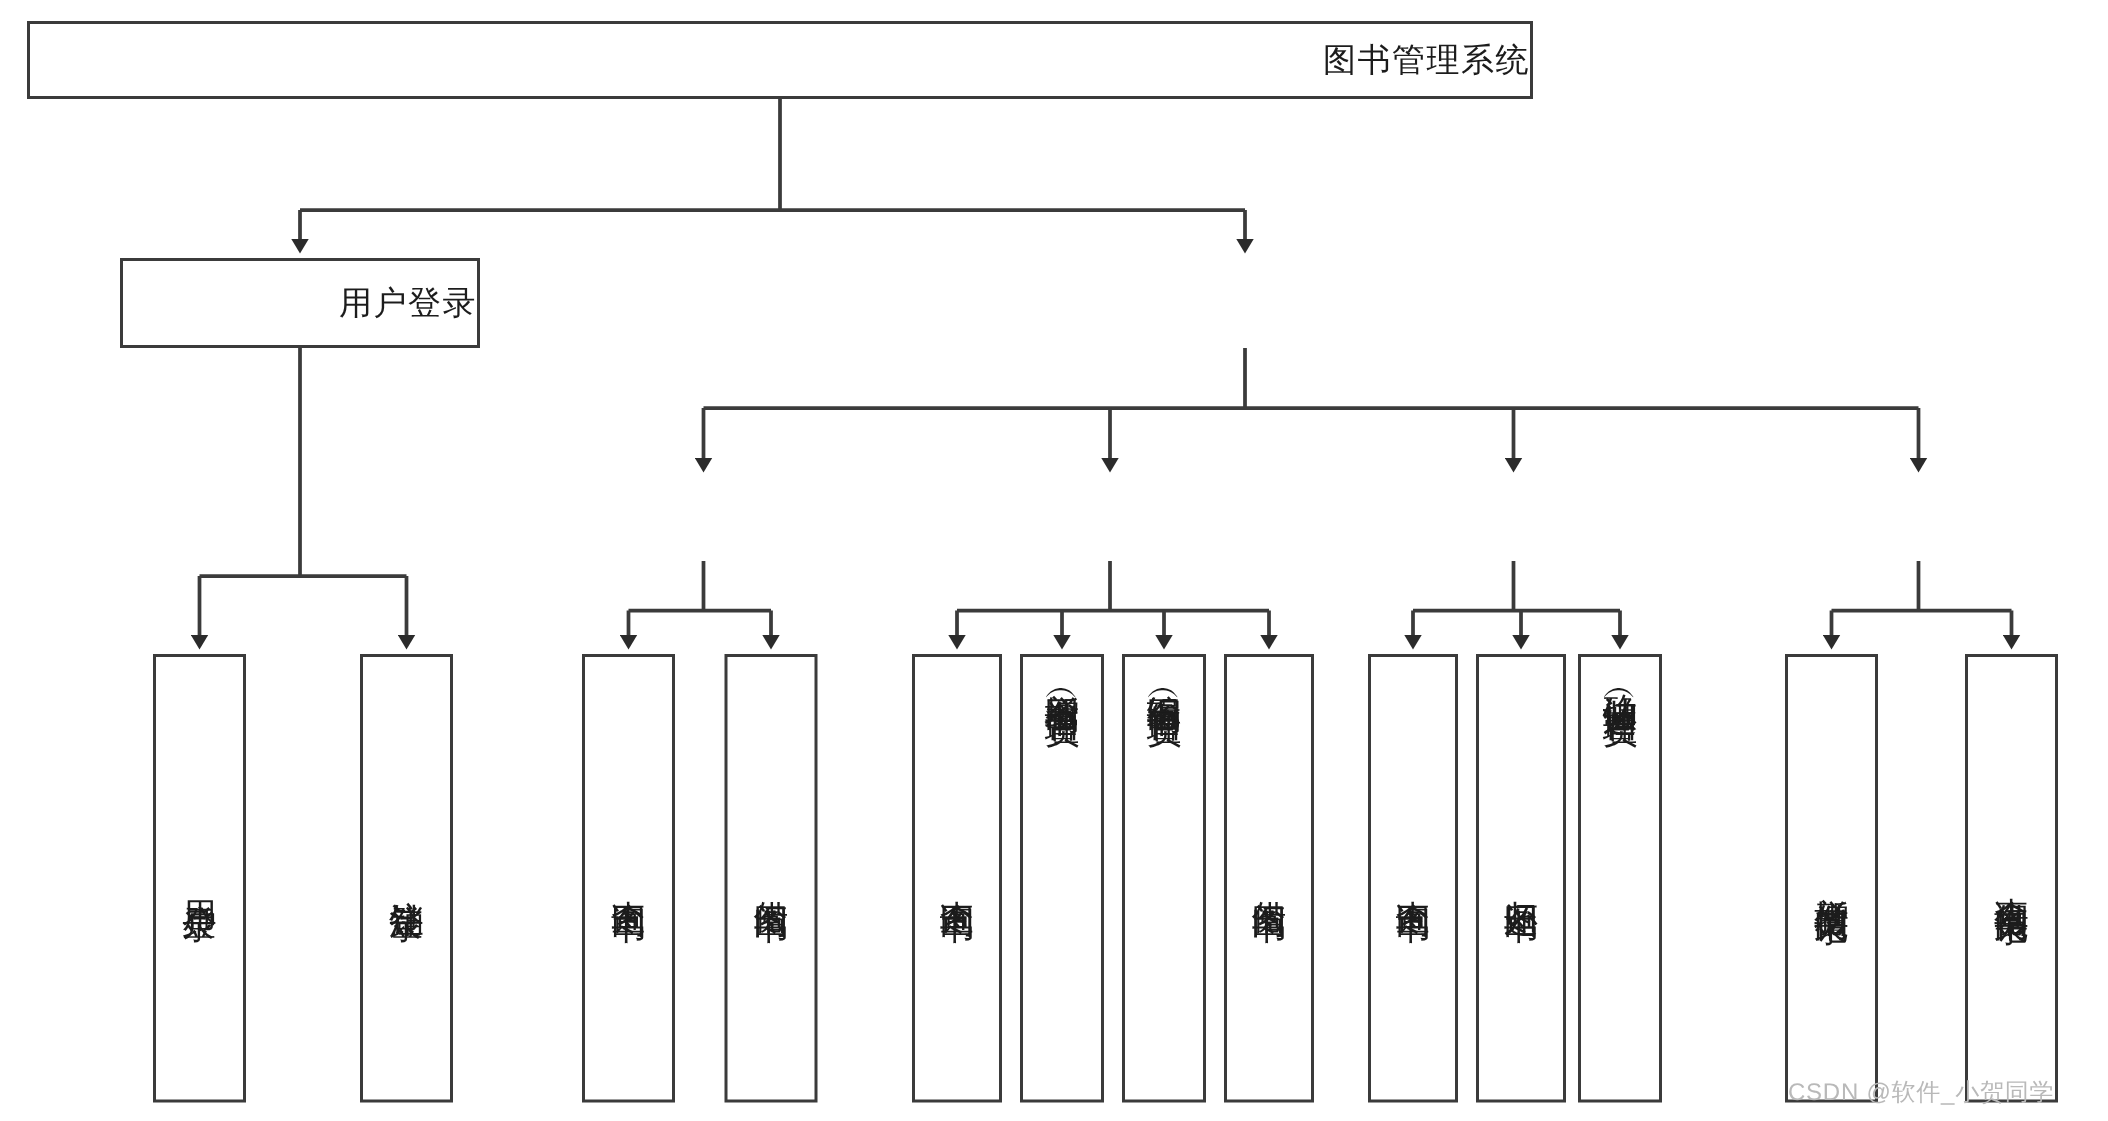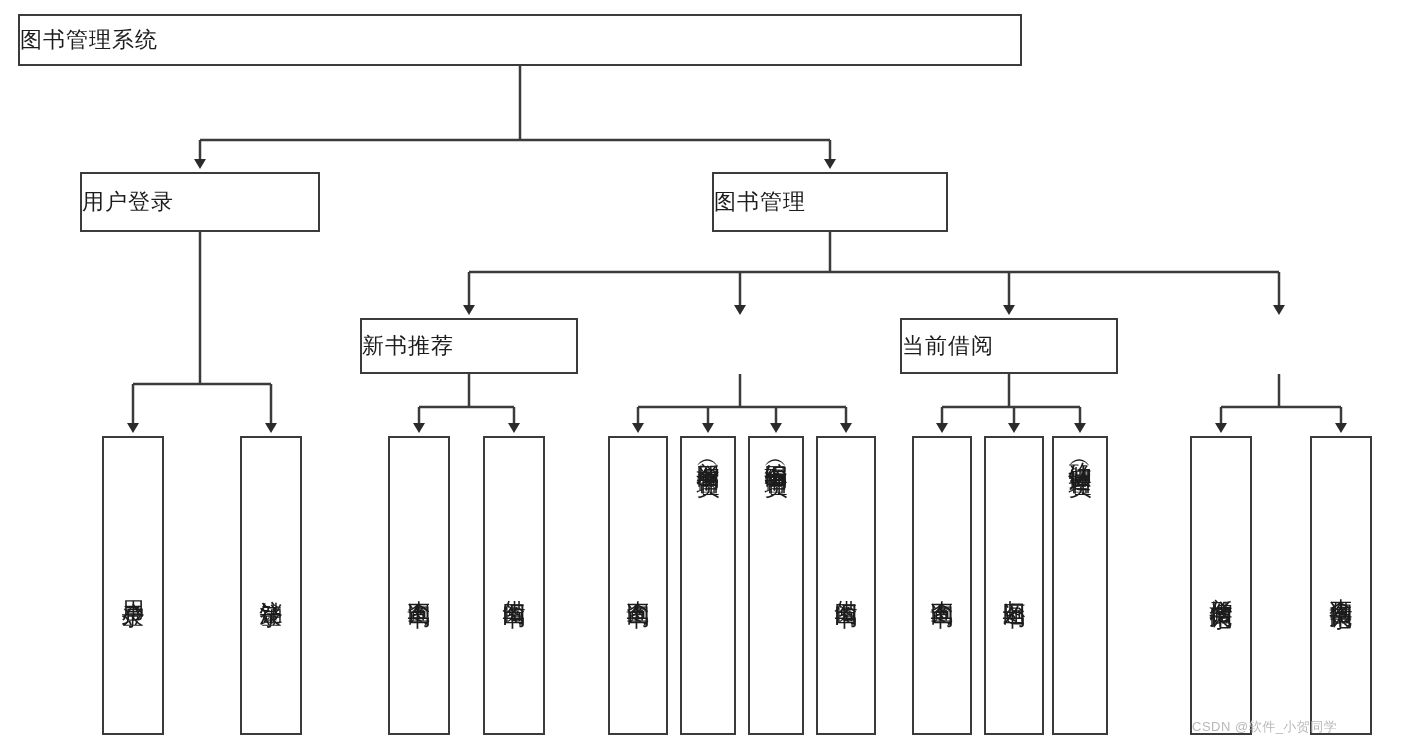--- a/index.html
+++ b/index.html
@@ -25,21 +25,21 @@
     height: 747px;
     pointer-events: none;
   }
   .node {
     position: absolute;
     box-sizing: border-box;
     border: 2px solid #3b3b3b;
     background: #ffffff;
     display: flex;
     align-items: center;
-    justify-content: flex-start;
+    justify-content: flex-end;
     color: #1c1c1c;
   }
   .node.horiz {
     font-size: 22px;
     letter-spacing: 1px;
   }
   .node.vert {
     align-items: flex-start;
     justify-content: center;
     padding-top: 6px;
@@ -52,21 +52,21 @@
     letter-spacing: 2px;
     white-space: nowrap;
     color: #1c1c1c;
   }
   .node.vert.mid {
     align-items: center;
     padding-top: 0;
   }
   .watermark {
     position: absolute;
-    font-size: 13px;
+    font-size: 16px;
     color: #b9b9b9;
     white-space: nowrap;
     letter-spacing: 0.5px;
   }
 </style>
 </head>
 <body>
 
 <div id="canvas">
 
@@ -120,30 +120,21 @@
     </g>
   </svg>
 
   <div class="node horiz" id="n-root" style="left: 18px; top: 14px; width: 1004px; height: 52px;">
     <span>图书管理系统</span>
   </div>
 
   <div class="node horiz" id="n-l2-0" style="left: 80px; top: 172px; width: 240px; height: 60px;">
     <span>用户登录</span>
   </div>
-  <div class="node horiz" id="n-l2-1" style="left: 712px; top: 172px; width: 236px; height: 60px;">
-    <span>图书管理</span>
-  </div>
 
-  <div class="node horiz" id="n-l3-0" style="left: 360px; top: 318px; width: 218px; height: 56px;">
-    <span>新书推荐</span>
-  </div>
-  <div class="node horiz" id="n-l3-2" style="left: 900px; top: 318px; width: 218px; height: 56px;">
-    <span>当前借阅</span>
-  </div>
 
   <div class="node vert mid" id="n-leaf-0" style="left: 102px; top: 436px; width: 62px; height: 299px;">
     <span class="vlabel">用户登录</span>
   </div>
   <div class="node vert mid" id="n-leaf-1" style="left: 240px; top: 436px; width: 62px; height: 299px;">
     <span class="vlabel">注销登录</span>
   </div>
   <div class="node vert mid" id="n-leaf-2" style="left: 388px; top: 436px; width: 62px; height: 299px;">
     <span class="vlabel">查询图书</span>
   </div>

